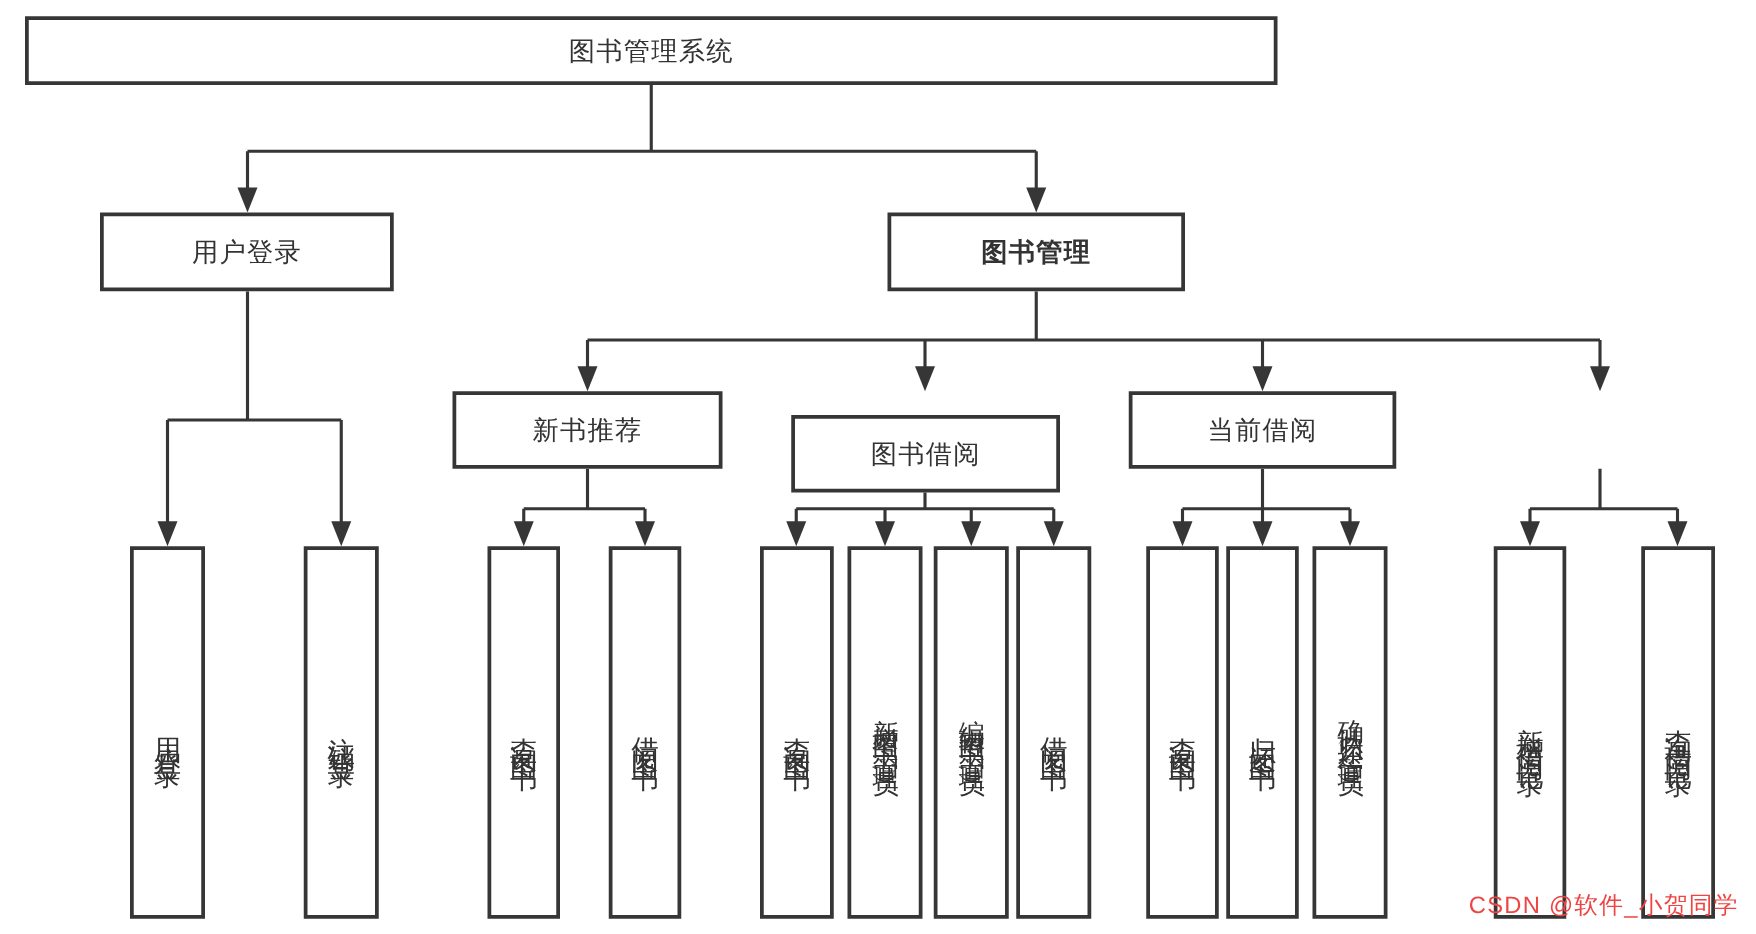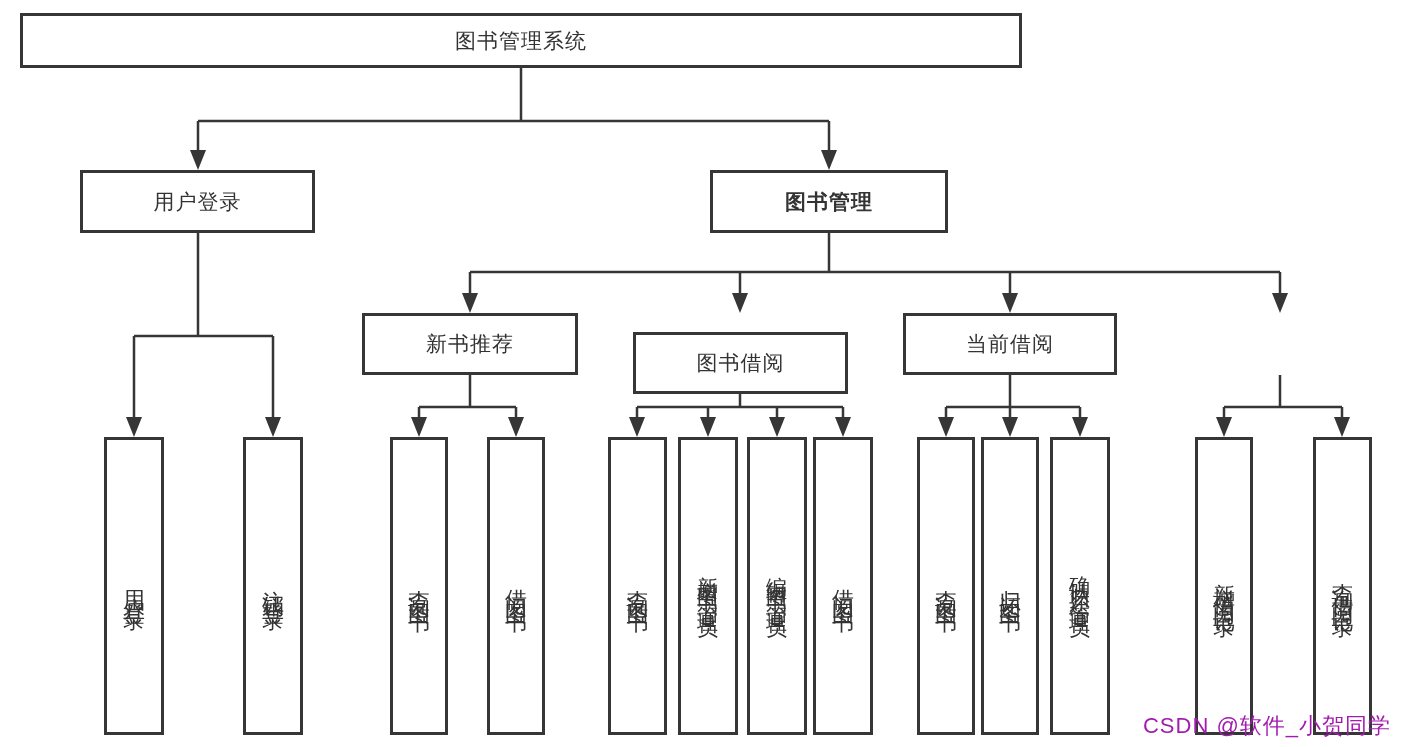--- a/index.html
+++ b/index.html
@@ -57,22 +57,22 @@
   .n-l7  { left: 813px;  width: 60px; }
   .n-l8  { left: 917px;  width: 58px; }
   .n-l9  { left: 981px;  width: 58px; }
   .n-l10 { left: 1050px; width: 60px; }
   .n-l11 { left: 1195px; width: 58px; }
   .n-l12 { left: 1313px; width: 59px; }
   .watermark {
     position: absolute;
     right: 14px;
     top: 711px;
-    font-size: 22px;
-    color: #a21caf;
+    font-size: 19px;
+    color: #ef4444;
     letter-spacing: 1px;
     white-space: nowrap;
   }
 </style>
 </head>
 <body>
 
 <div class="canvas">
 
   <svg class="connectors" viewBox="0 0 1405 747" xmlns="http://www.w3.org/2000/svg">

